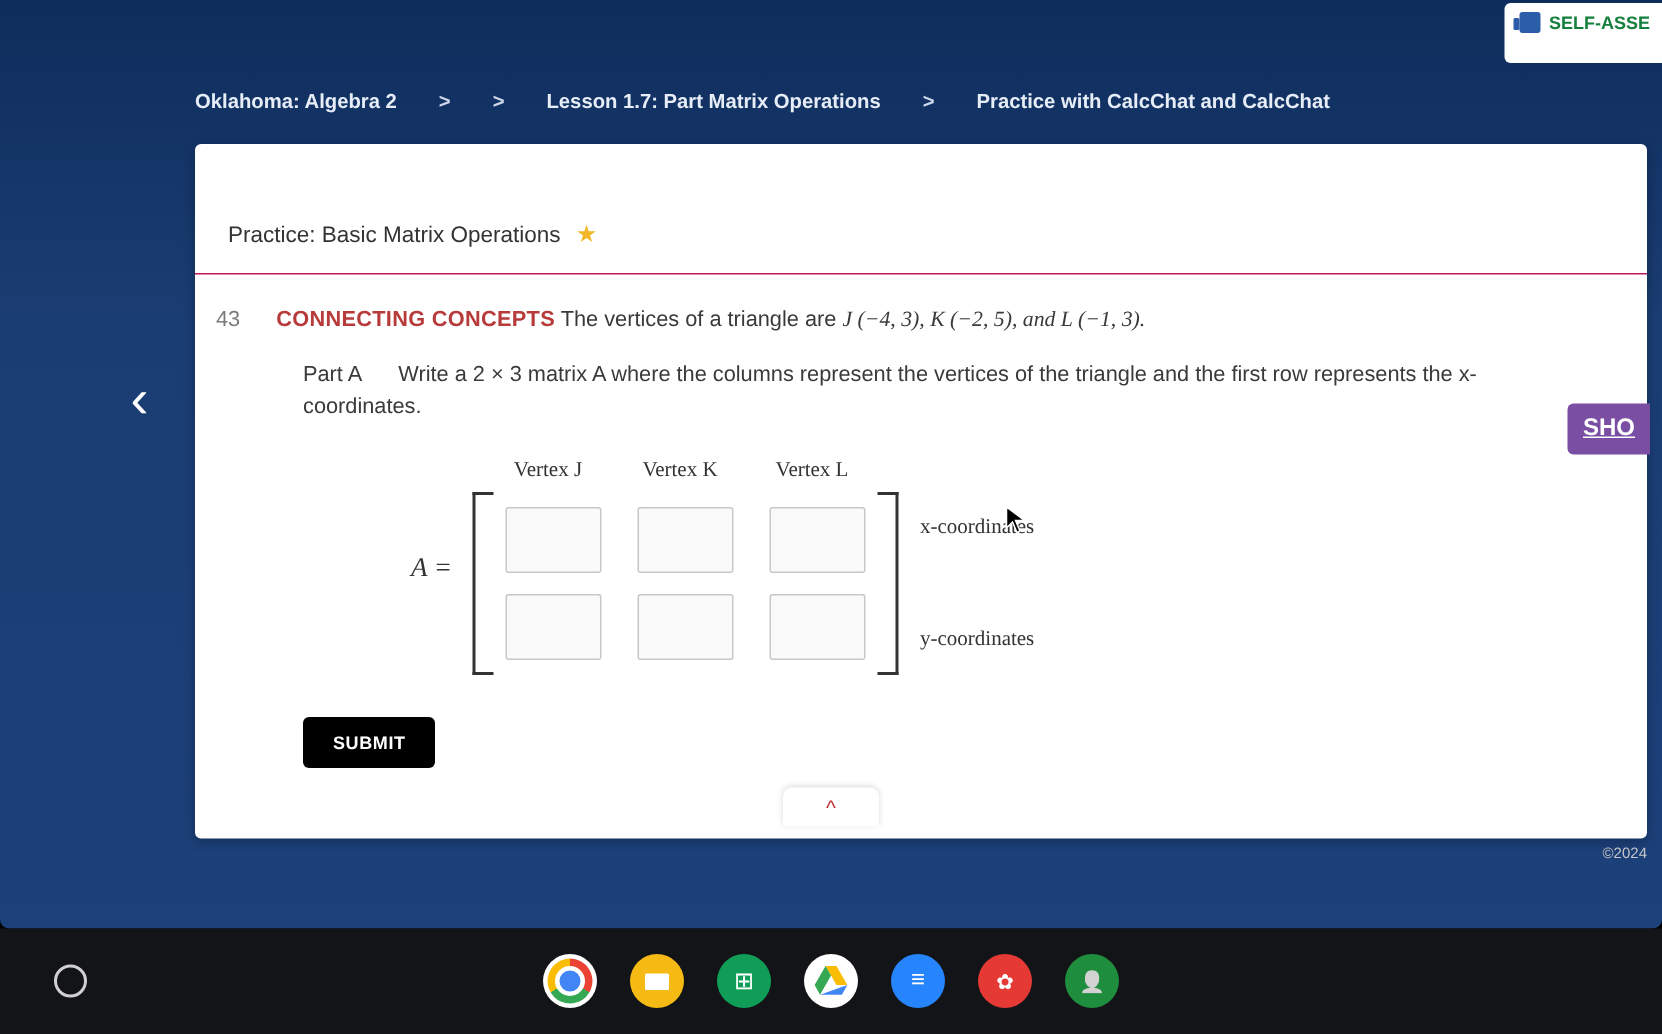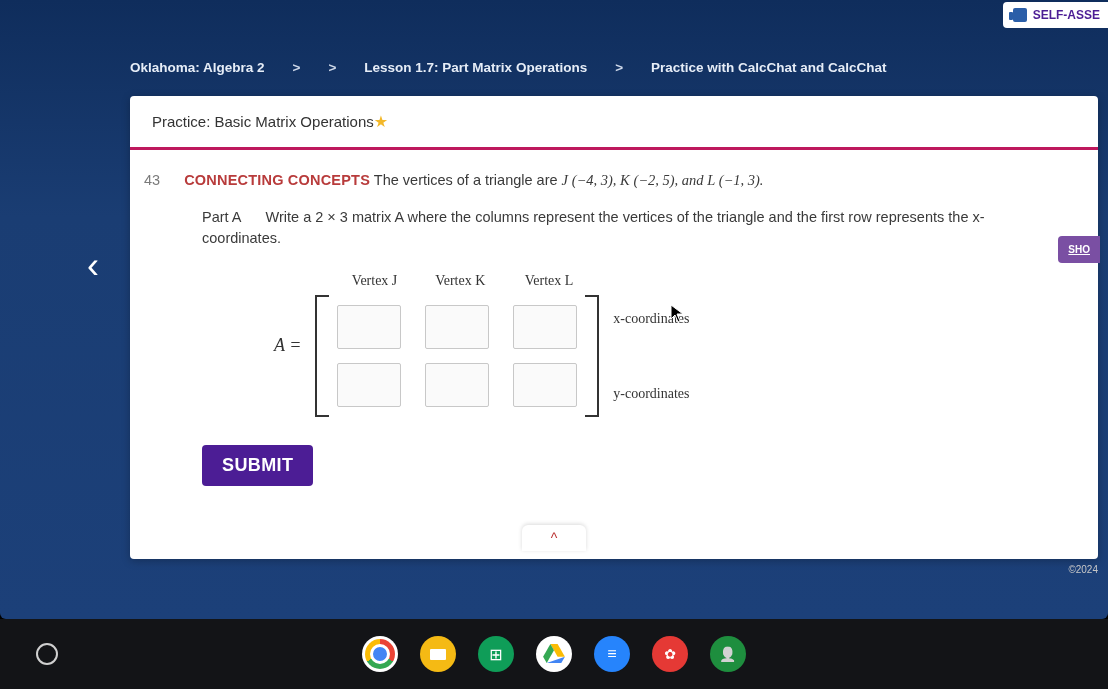--- a/index.html
+++ b/index.html
@@ -8,71 +8,71 @@
 
 .screen {
   position: absolute; top: 0; left: 0; right: 0; bottom: 70px;
   background: linear-gradient(180deg, #0f2d5c 0%, #1a3d73 35%, #1c4079 100%);
   border-radius: 0 0 6px 6px;
   overflow: hidden;
 }
 
 .self-assess {
   position: absolute; top: 2px; right: 0;
-  background: #fff; color: #4c1d95; font-size: 12px; font-weight: 600;
-  padding: 6px 8px 6px 10px; border-radius: 4px 0 0 4px;
+  background: #fff; color: #15803d; font-size: 12px; font-weight: 600;
+  padding: 6px 8px 20px 10px; border-radius: 4px 0 0 4px;
   display: flex; align-items: center; gap: 6px;
 }
 .self-assess .thumb { width: 14px; height: 14px; background: #2a5ea8; border-radius: 2px; position: relative; }
 .self-assess .thumb::after { content:""; position:absolute; left:-4px; top:4px; width:4px; height:8px; background:#2a5ea8; border-radius:1px;}
 
 .breadcrumbs {
   position: absolute; top: 60px; left: 130px; right: 10px;
   color: #e6edf7; font-size: 13.5px; font-weight: 600;
   display: flex; flex-wrap: wrap; align-items: center; gap: 28px;
 }
 .breadcrumbs .sep { color: #cfd9ea; font-weight: 700; }
 .breadcrumbs .crumb { white-space: nowrap; }
 
 .panel {
   position: absolute; top: 96px; left: 130px; right: 10px; bottom: 60px;
   background: #fff; border-radius: 4px; box-shadow: 0 2px 8px rgba(0,0,0,.25);
   display: flex; flex-direction: column;
 }
 .panel-head {
-  padding: 16px 22px; border-bottom: 3px solid #be185d;
-  display: flex; align-items: center; font-size: 15px; color: #333;
+  padding: 16px 22px; border-bottom: 1px solid #be185d;
+  display: flex; align-items: center; gap: 10px; font-size: 15px; color: #333; margin-top: 34px;
 }
 .star { color: #f3b82a; font-size: 16px; }
 
 .panel-body { padding: 22px 14px 18px; flex: 1; position: relative; }
 
 .qrow { display: flex; gap: 10px; align-items: baseline; font-size: 14.5px; color: #3a3a3a; }
 .qnum { color: #7a7a7a; }
 .cc { color: #b83b3b; font-weight: 700; letter-spacing: .2px; margin-left: 14px; }
 .qtext { }
 .mi { font-style: italic; font-family: "Times New Roman", serif; }
 
 .partA { margin: 18px 0 0 58px; font-size: 14.5px; color: #3a3a3a; line-height: 1.45; max-width: 820px; }
 .partA .lbl { margin-right: 20px; }
 
 .sho-btn {
   position: absolute; right: -2px; top: 86px;
-  background: #7a4fa3; color: #fff; font-size: 10px; font-weight: 700;
+  background: #7a4fa3; color: #fff; font-size: 16px; font-weight: 700;
   padding: 8px 10px; border-radius: 4px 0 0 4px; text-decoration: underline;
 }
 
 .matrix-area {
   margin: 24px 0 0 130px;
   display: flex; align-items: center; gap: 14px;
 }
 .Aeq { font-family: "Times New Roman", serif; font-style: italic; font-size: 18px; color: #333; }
 .matrix-wrap { display: flex; flex-direction: column; }
 .col-headers { display: flex; gap: 24px; margin-left: 18px; margin-bottom: 6px; font-size: 14px; color: #333; }
-.col-headers span { width: 64px; text-align: right; font-family: "Times New Roman", serif; }
+.col-headers span { width: 64px; text-align: center; font-family: "Times New Roman", serif; }
 .bracket-row { display: flex; align-items: stretch; }
 .bracket {
   width: 14px; position: relative;
 }
 .bracket.left { border-left: 2.5px solid #333; border-top: 2.5px solid #333; border-bottom: 2.5px solid #333; }
 .bracket.right { border-right: 2.5px solid #333; border-top: 2.5px solid #333; border-bottom: 2.5px solid #333; }
 .cells {
   display: grid; grid-template-columns: repeat(3, 64px); grid-template-rows: repeat(2, 44px);
   gap: 14px 24px; padding: 10px 8px;
 }
@@ -82,22 +82,22 @@
 .row-labels { display: flex; flex-direction: column; justify-content: space-around; padding: 10px 0 10px 14px; font-size: 14px; color: #333; gap: 48px; }
 .row-labels span { white-space: nowrap; font-family: "Times New Roman", serif; }
 
 .cursor {
   position: absolute; top: 154px; left: 540px; width: 16px; height: 20px; pointer-events: none;
 }
 .cursor svg { width: 16px; height: 20px; }
 
 .submit {
   margin: 28px 0 0 58px;
-  display: inline-block; background: #4c1d95; color: #fff;
-  font-size: 18px; font-weight: 700; letter-spacing: .4px;
+  display: inline-block; background: #000000; color: #fff;
+  font-size: 12px; font-weight: 700; letter-spacing: .4px;
   padding: 10px 20px; border-radius: 4px; border: none;
 }
 
 .nav-left {
   position: absolute; top: 240px; left: 76px;
   width: 34px; height: 52px; color: #fff; font-size: 36px; font-weight: 300;
   display: flex; align-items: center; justify-content: center;
   cursor: pointer;
 }
 

